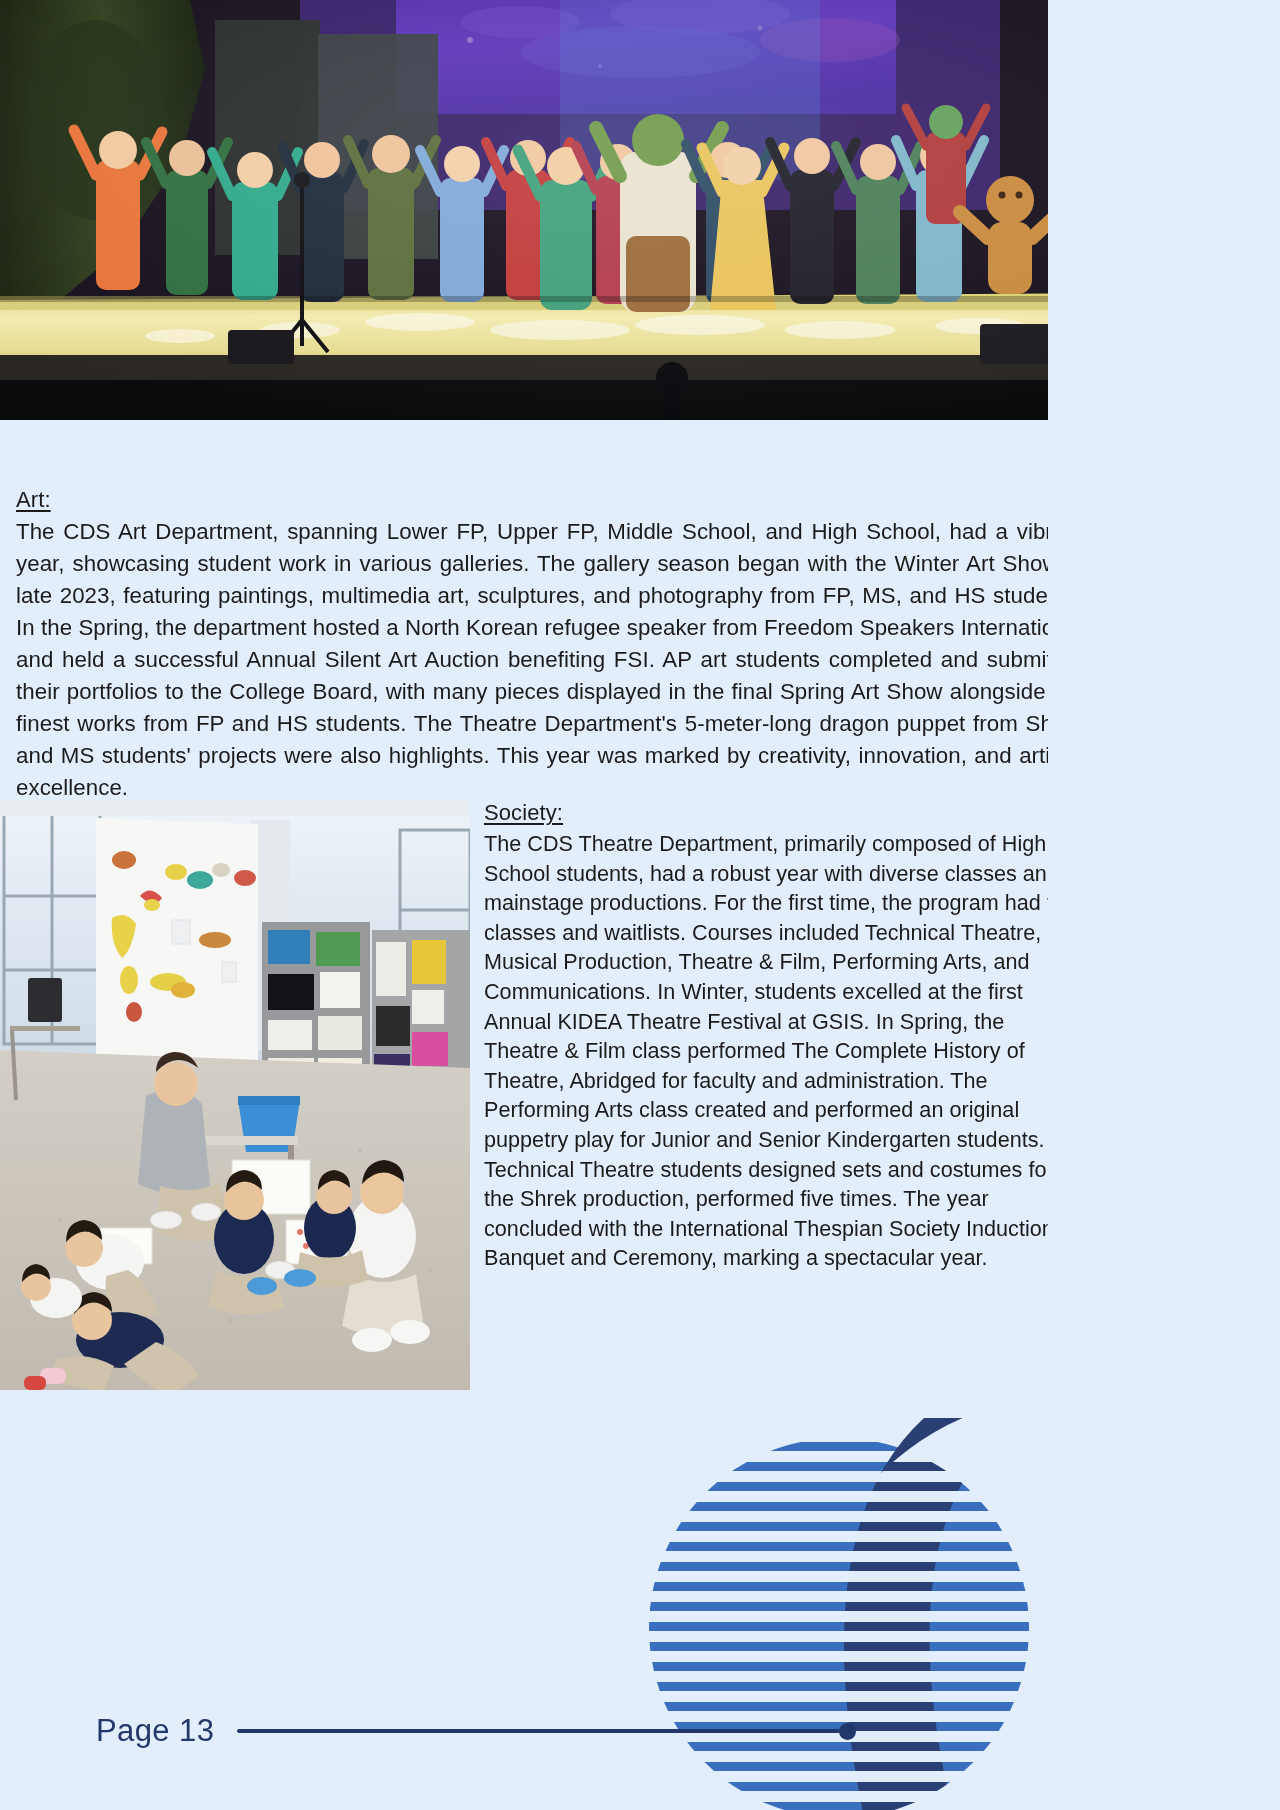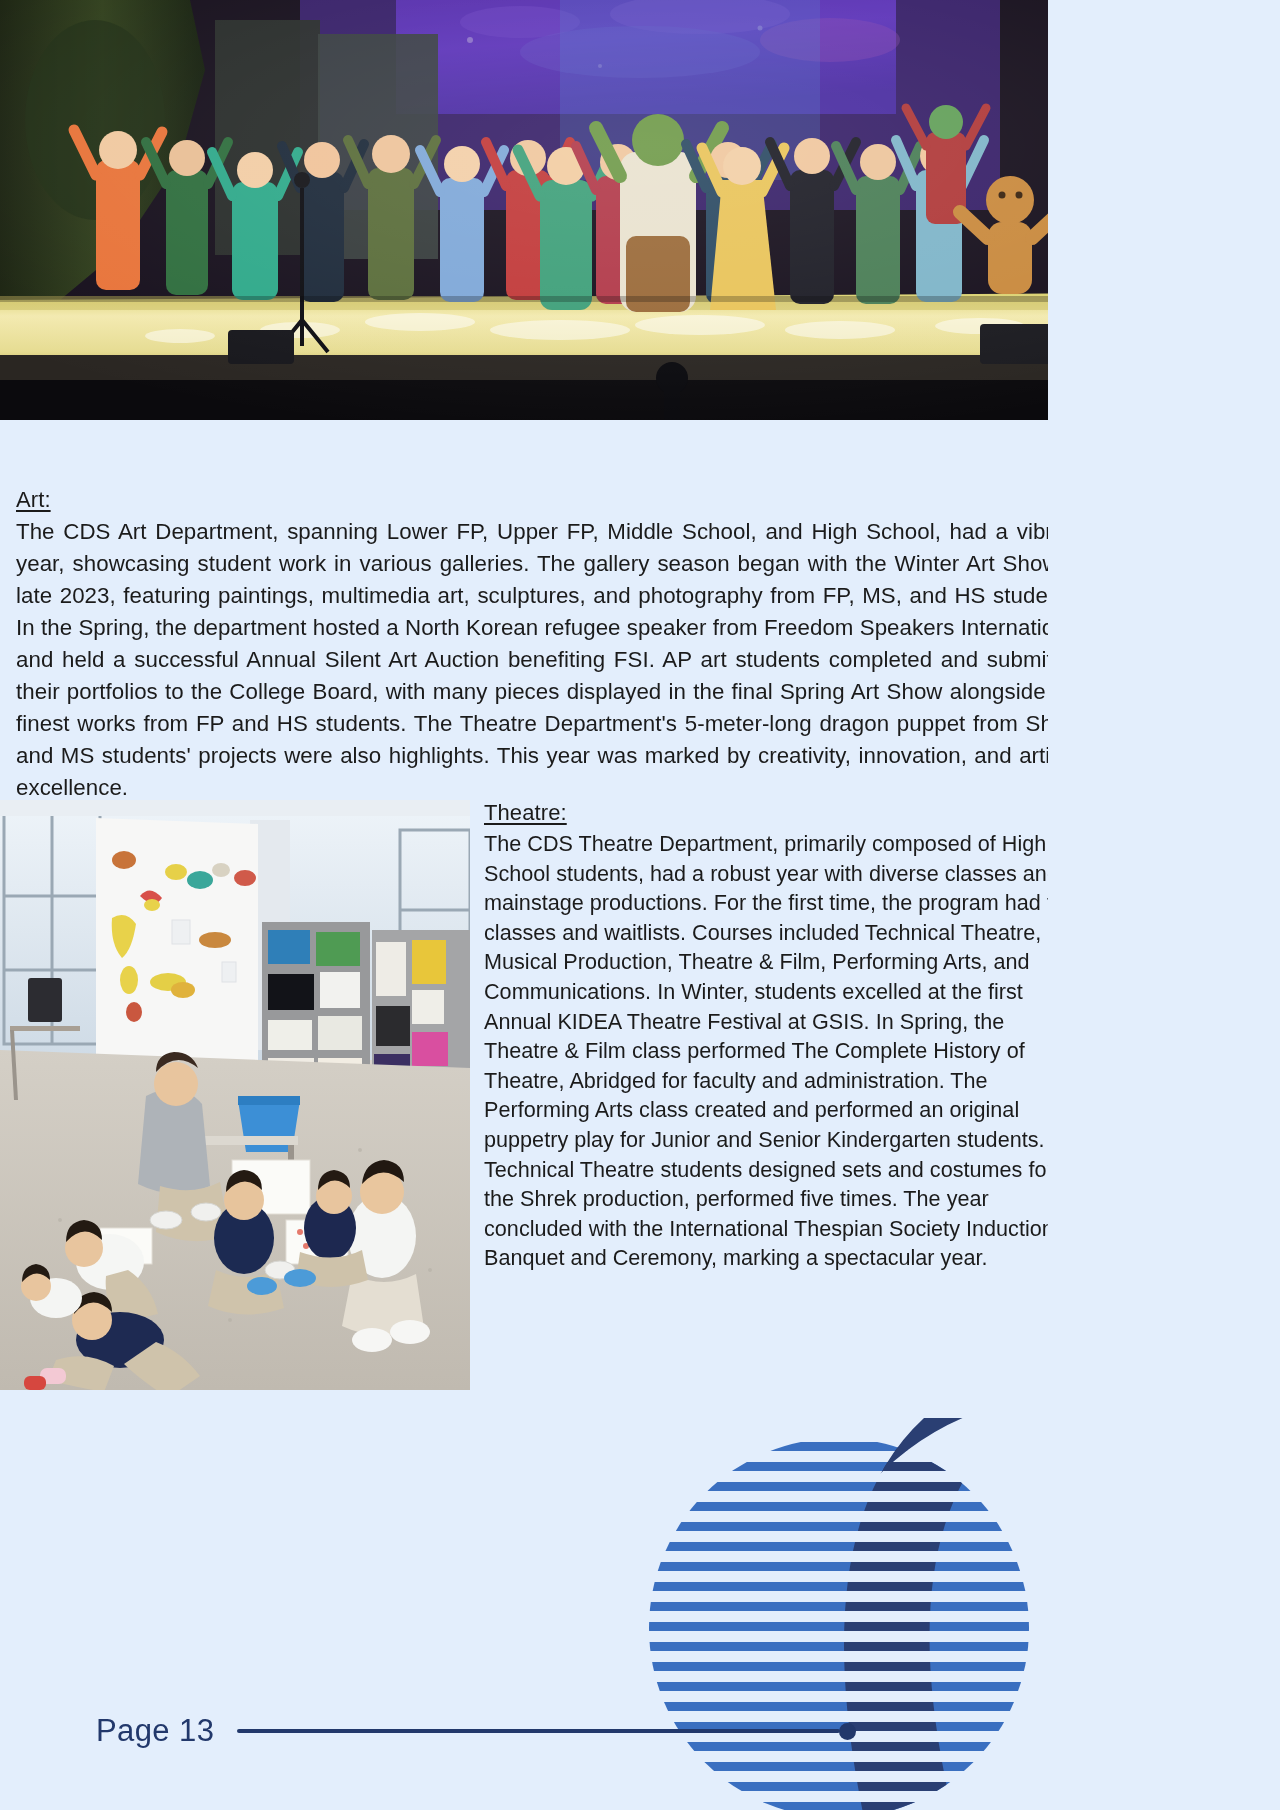--- a/index.html
+++ b/index.html
@@ -432,21 +432,21 @@
       <ellipse cx="300" cy="478" rx="16" ry="9" fill="#4c9bd8"></ellipse>
       <ellipse cx="262" cy="486" rx="15" ry="9" fill="#4c9bd8"></ellipse>
 
       <rect x="28" y="178" width="34" height="44" rx="3" fill="#2c2c31"></rect>
       <rect x="10" y="226" width="70" height="5" fill="#a89f94"></rect>
       <path d="M12 230 L16 300" stroke="#9a948c" stroke-width="4" fill="none"></path>
     </svg>
   </div>
 
   <div class="theatre-block">
-    <div class="sec-heading">Theatre:</div>
+    <div class="sec-heading">Society:</div>
     <div class="theatre-body">The CDS Theatre Department, primarily composed of High School students, had a robust year with diverse classes and mainstage productions. For the first time, the program had full classes and waitlists. Courses included Technical Theatre, Musical Production, Theatre &amp; Film, Performing Arts, and Communications. In Winter, students excelled at the first Annual KIDEA Theatre Festival at GSIS. In Spring, the Theatre &amp; Film class performed The Complete History of Theatre, Abridged for faculty and administration. The Performing Arts class created and performed an original puppetry play for Junior and Senior Kindergarten students. Technical Theatre students designed sets and costumes for the Shrek production, performed five times. The year concluded with the International Thespian Society Induction Banquet and Ceremony, marking a spectacular year.</div>
   </div>
 
   <div class="logo">
     <svg viewBox="0 0 430 430">
       <defs>
         <clipPath id="circClip">
             <circle cx="215" cy="240" r="190"></circle>
           </clipPath>
         <clipPath id="arcClip">

